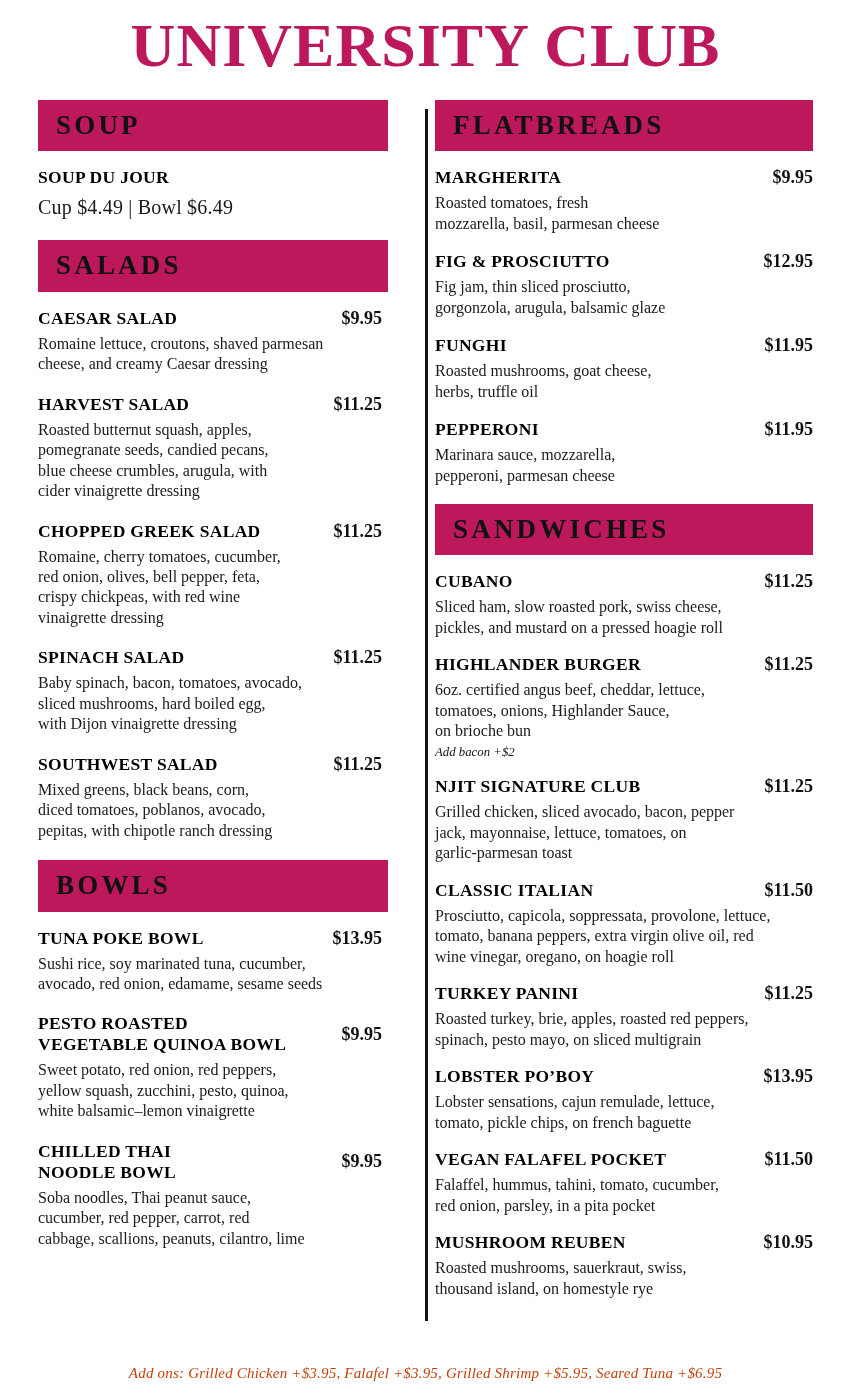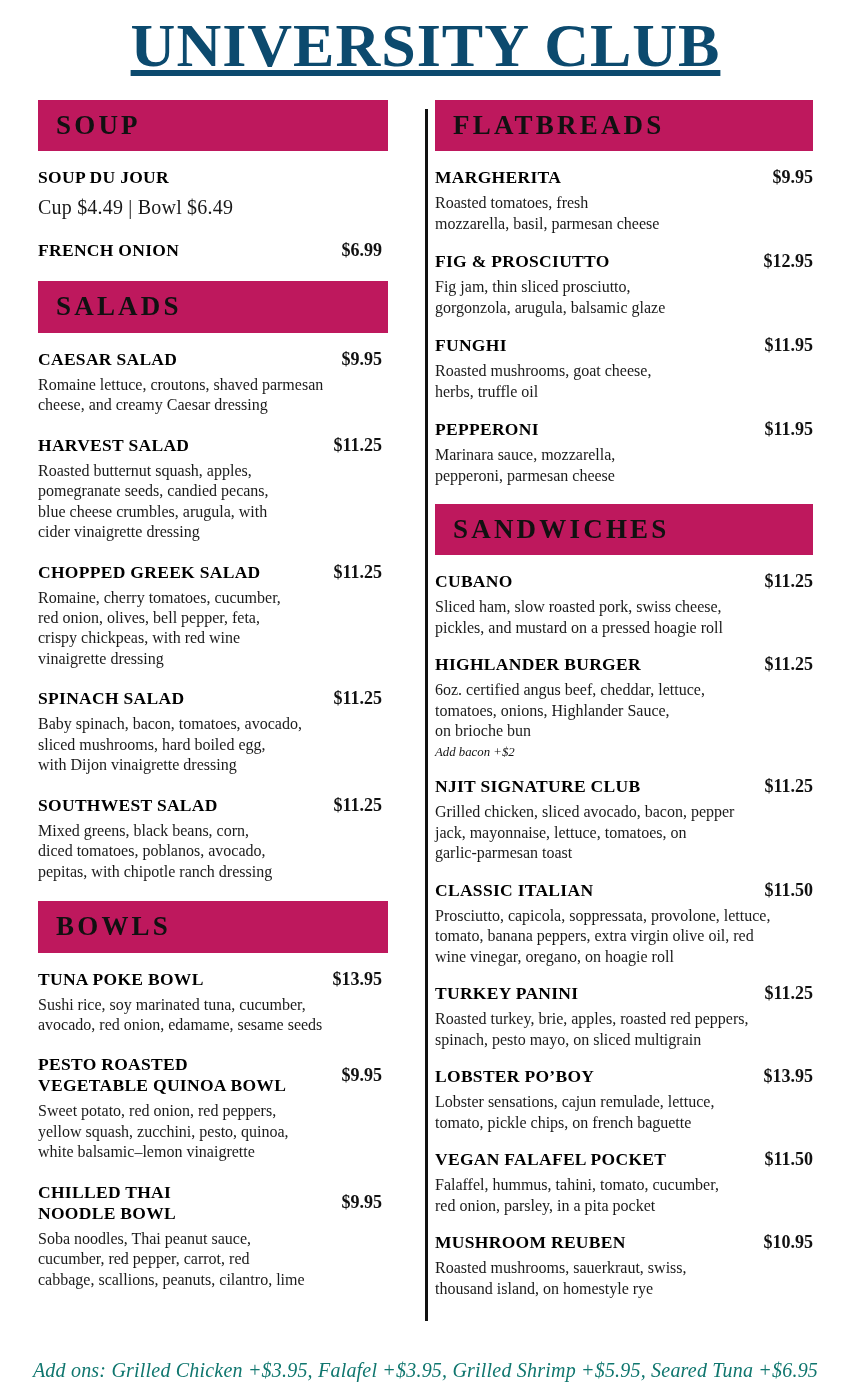--- a/index.html
+++ b/index.html
@@ -17,23 +17,22 @@
   
   .masthead {
     text-align: center;
     padding-top: 14px;
   }
   .masthead-title {
     font-family: "Liberation Serif", "DejaVu Serif", serif;
     font-weight: bold;
     font-size: 62px;
     line-height: 1.0;
-    color: #0c4a6e;
+    color: #be185d;
     letter-spacing: 1px;
-    text-decoration: underline;
   }
 
   
   .columns {
     display: flex;
     align-items: flex-start;
     padding: 0 0 0 0;
     margin-top: 24px;
     position: relative;
   }
@@ -137,22 +136,22 @@
   .footer {
     position: absolute;
     left: 0;
     right: 0;
     bottom: 18px;
     text-align: center;
   }
   .footer-text {
     font-family: "Liberation Serif", "DejaVu Serif", serif;
     font-style: italic;
-    font-size: 20px;
-    color: #0f766e;
+    font-size: 15px;
+    color: #c2410c;
     letter-spacing: 0.2px;
   }
 </style>
 </head>
 <body>
 
 <div class="masthead">
   <div class="masthead-title">UNIVERSITY CLUB</div>
 </div>
 
@@ -162,26 +161,20 @@
       <div class="section-block sec-soup">
         <div class="section-head">
           <div class="section-head-text">SOUP</div>
         </div>
         <div class="item">
           <div class="item-head">
             <div class="item-name">SOUP DU JOUR</div>
           </div>
           <div class="item-sub">Cup  $4.49  |  Bowl  $6.49</div>
         </div>
-        <div class="item">
-          <div class="item-head">
-            <div class="item-name">FRENCH ONION</div>
-            <div class="item-price">$6.99</div>
-          </div>
-        </div>
       </div>
       <div class="section-block sec-salads">
         <div class="section-head">
           <div class="section-head-text">SALADS</div>
         </div>
         <div class="item">
           <div class="item-head">
             <div class="item-name">CAESAR SALAD</div>
             <div class="item-price">$9.95</div>
           </div>

